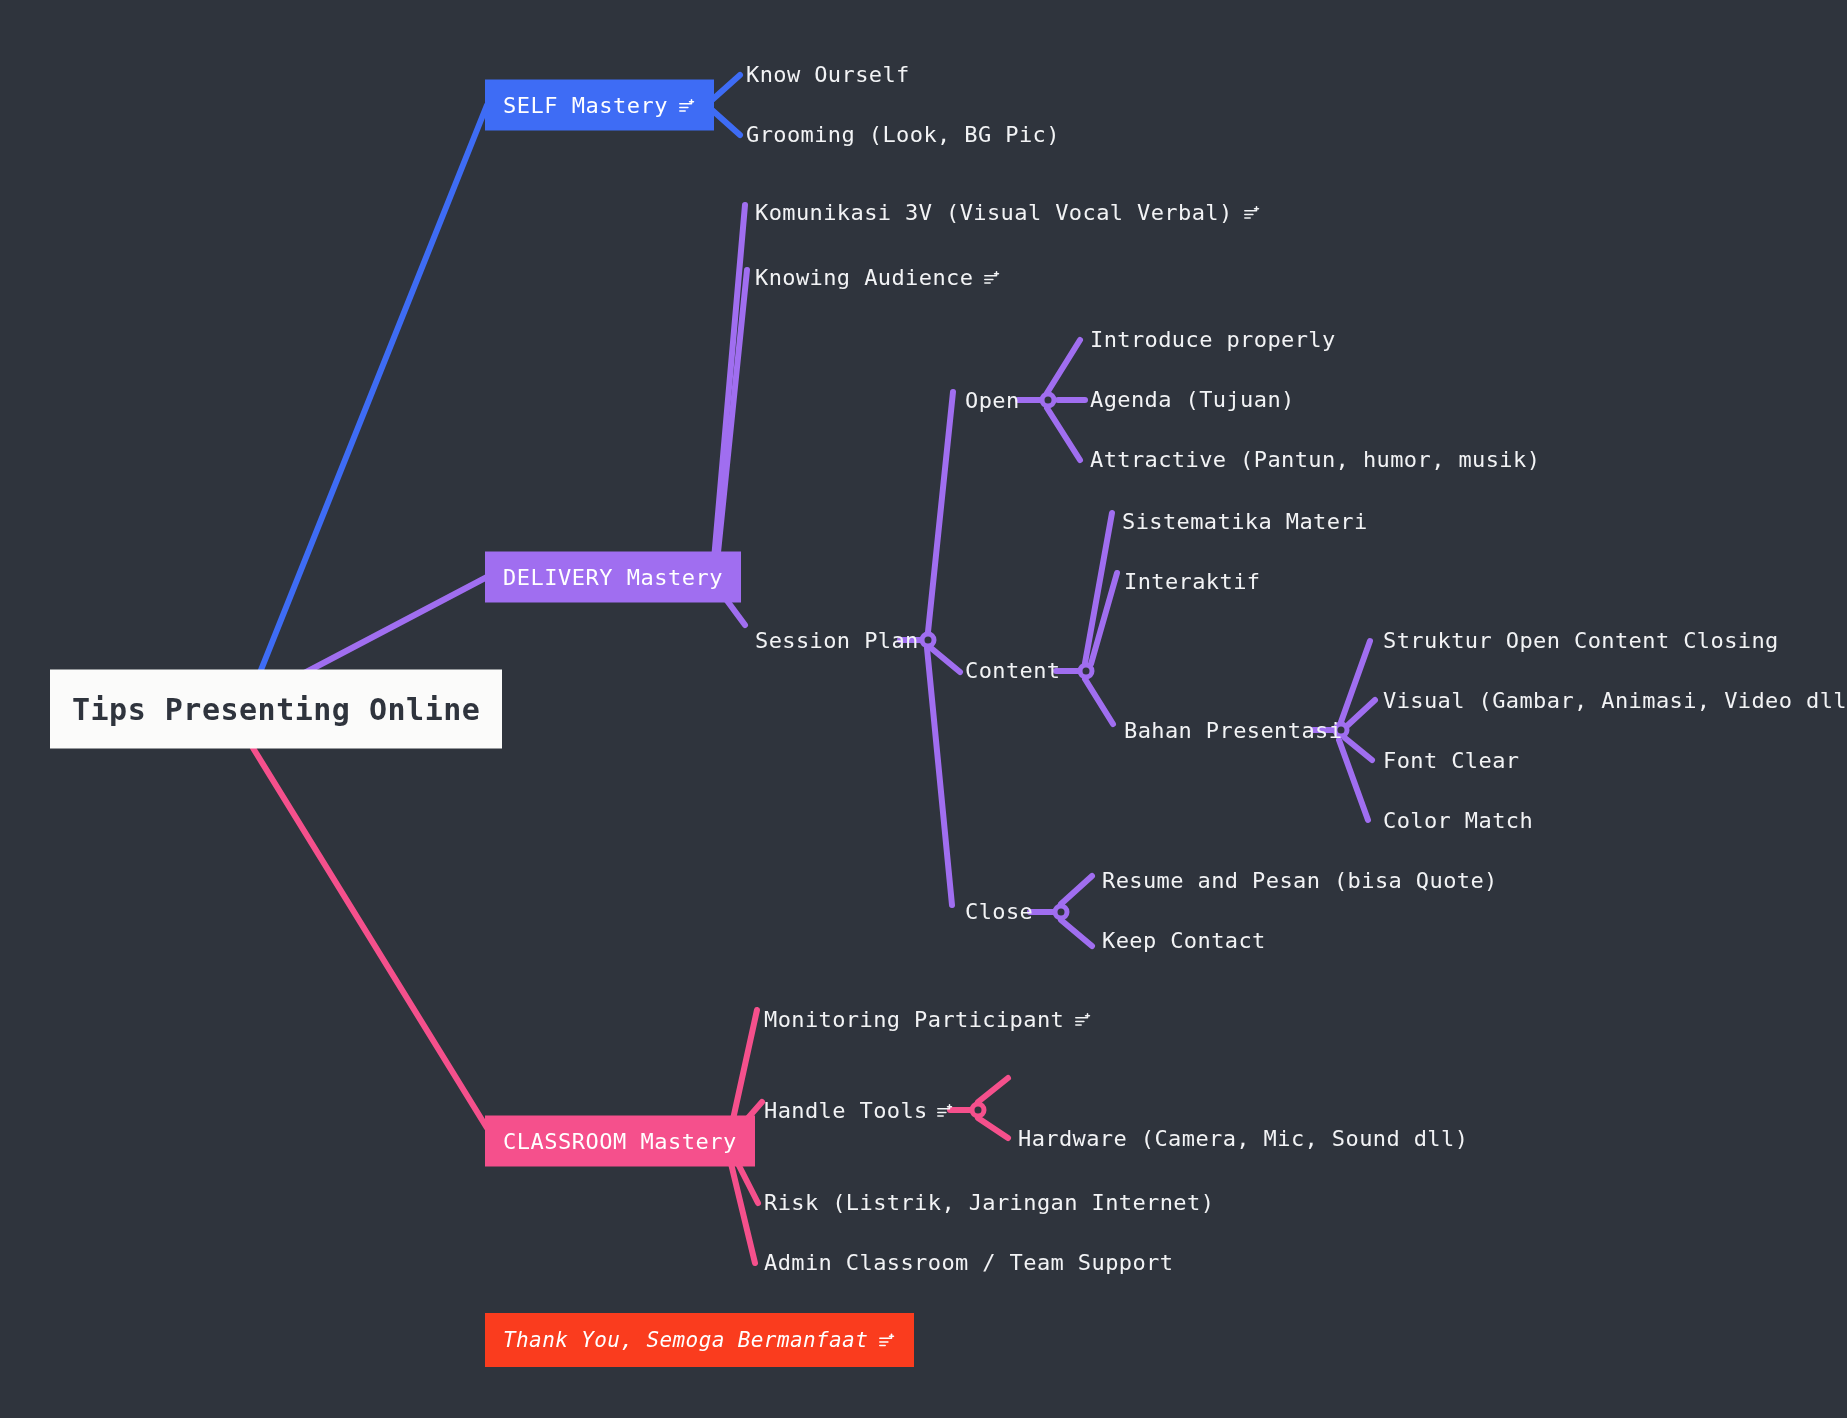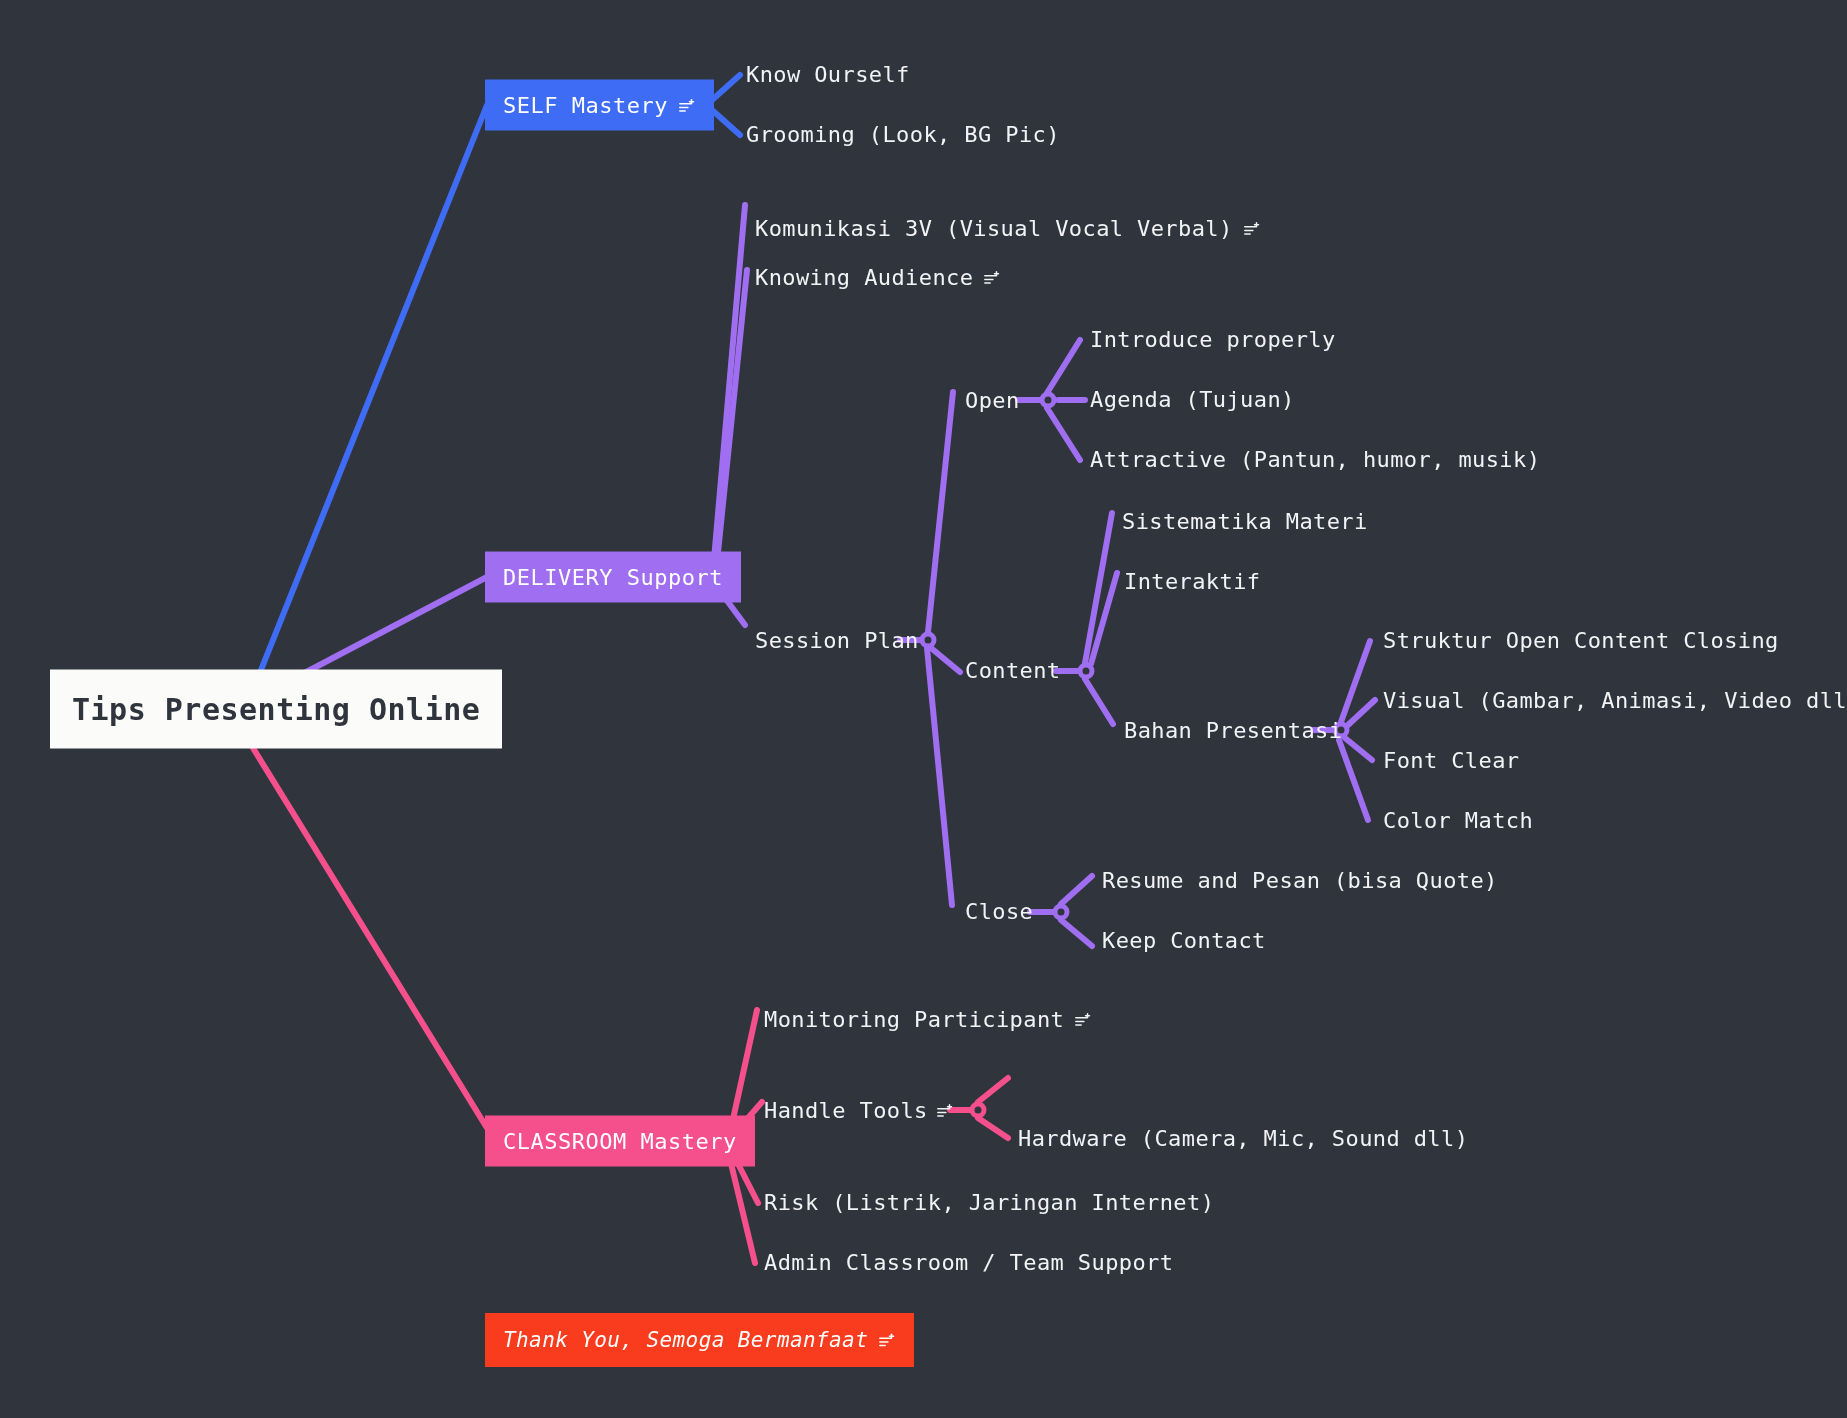--- a/index.html
+++ b/index.html
@@ -168,24 +168,24 @@
   </div>
 
   <div class="node leaf" style="left:746px; top:74px;">
     <span class="label">Know Ourself</span>
   </div>
   <div class="node leaf" style="left:746px; top:134px;">
     <span class="label">Grooming (Look, BG Pic)</span>
   </div>
 
   <div class="node boxed branch-box" style="left:485px; top:577px; background:#a06ef0;">
-    <span class="label">DELIVERY Support</span>
-  </div>
-
-  <div class="node leaf" style="left:755px; top:212px;margin-top:16px;">
+    <span class="label">DELIVERY Mastery</span>
+  </div>
+
+  <div class="node leaf" style="left:755px; top:212px;">
     <span class="label">Komunikasi 3V (Visual Vocal Verbal)</span>
     <span class="note-icon">
       <svg viewBox="0 0 20 20" width="18" height="18">
           <g stroke="#f2f3f5" stroke-width="1.7" stroke-linecap="round">
             <line x1="2" y1="7" x2="14" y2="7"></line>
             <line x1="2" y1="11" x2="11" y2="11"></line>
             <line x1="2" y1="15" x2="8" y2="15"></line>
             <line x1="15" y1="2.5" x2="15" y2="7"></line>
             <line x1="12.8" y1="4.8" x2="17.2" y2="4.8"></line>
           </g>

